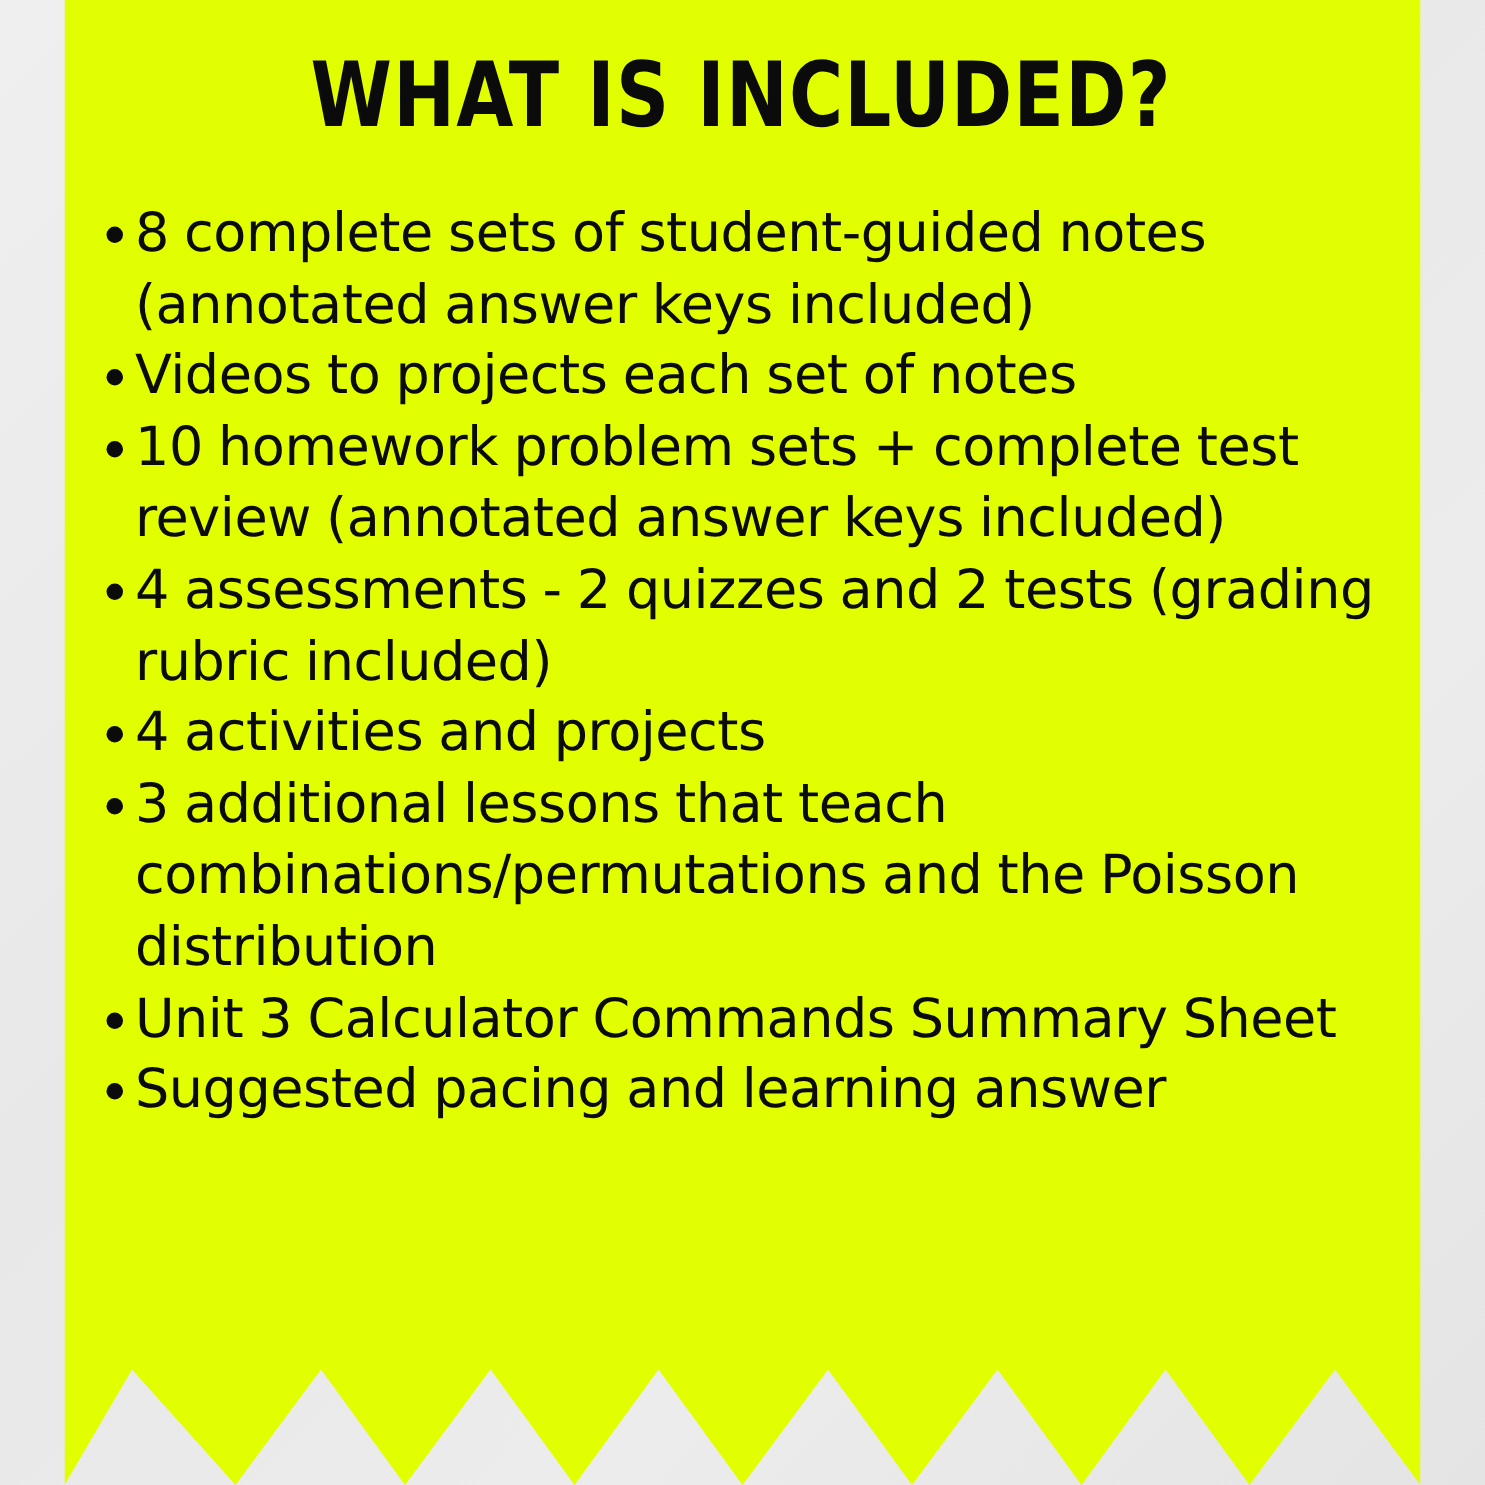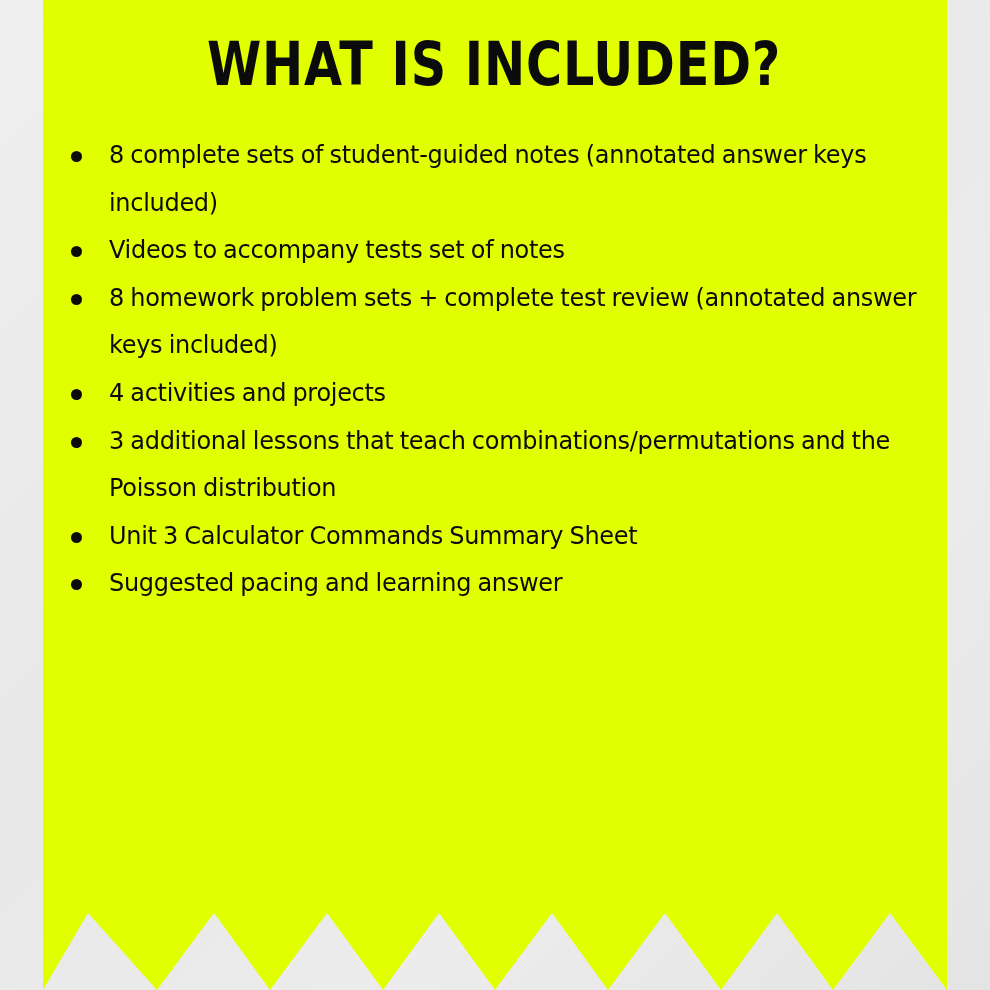--- a/index.html
+++ b/index.html
@@ -48,23 +48,23 @@
       position: absolute;
       left: 0;
       top: 132px;
       width: 904px;
       margin: 0;
       padding: 0;
       list-style: none;
     }
     .item {
       position: relative;
-      padding-left: 66px;
+      padding-left: 47px;
       font-family: "DejaVu Sans", sans-serif;
-      font-size: 24px;
+      font-size: 36px;
       line-height: 47.6px;
       color: #0b0b0b;
       width: 836px;
       letter-spacing: -0.3px;
       word-spacing: -1px;
     }
     .bullet {
       position: absolute;
       left: 28px;
       top: 19px;
@@ -84,25 +84,29 @@
 
   <h1 class="title">WHAT IS INCLUDED?</h1>
 
   <ul class="items">
     <li class="item">
       <span class="bullet"></span>
       <span>8 complete sets of student-guided notes (annotated answer keys included)</span>
     </li>
     <li class="item">
       <span class="bullet"></span>
-      <span>Videos to accompany tests set of notes</span>
+      <span>Videos to projects each set of notes</span>
     </li>
     <li class="item">
       <span class="bullet"></span>
-      <span>8 homework problem sets + complete test review (annotated answer keys included)</span>
+      <span>10 homework problem sets + complete test review (annotated answer keys included)</span>
+    </li>
+    <li class="item">
+      <span class="bullet"></span>
+      <span>4 assessments - 2 quizzes and 2 tests (grading rubric included)</span>
     </li>
     <li class="item">
       <span class="bullet"></span>
       <span>4 activities and projects</span>
     </li>
     <li class="item">
       <span class="bullet"></span>
       <span>3 additional lessons that teach combinations/permutations and the Poisson distribution</span>
     </li>
     <li class="item">

